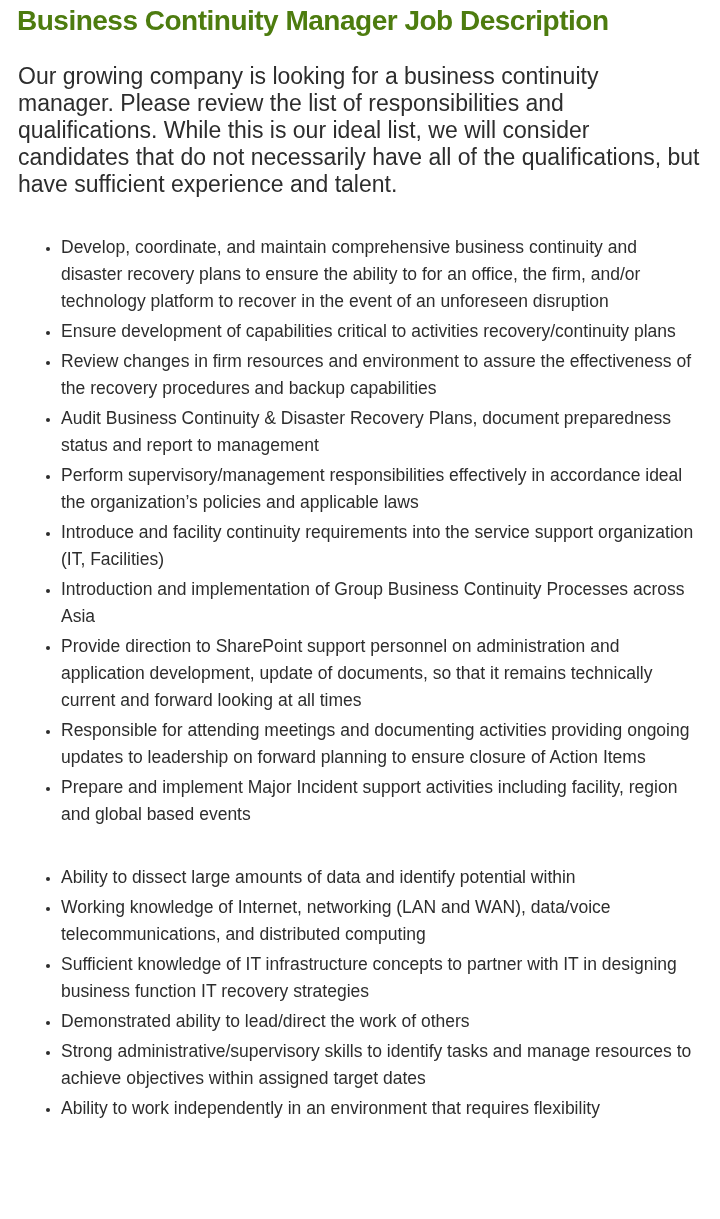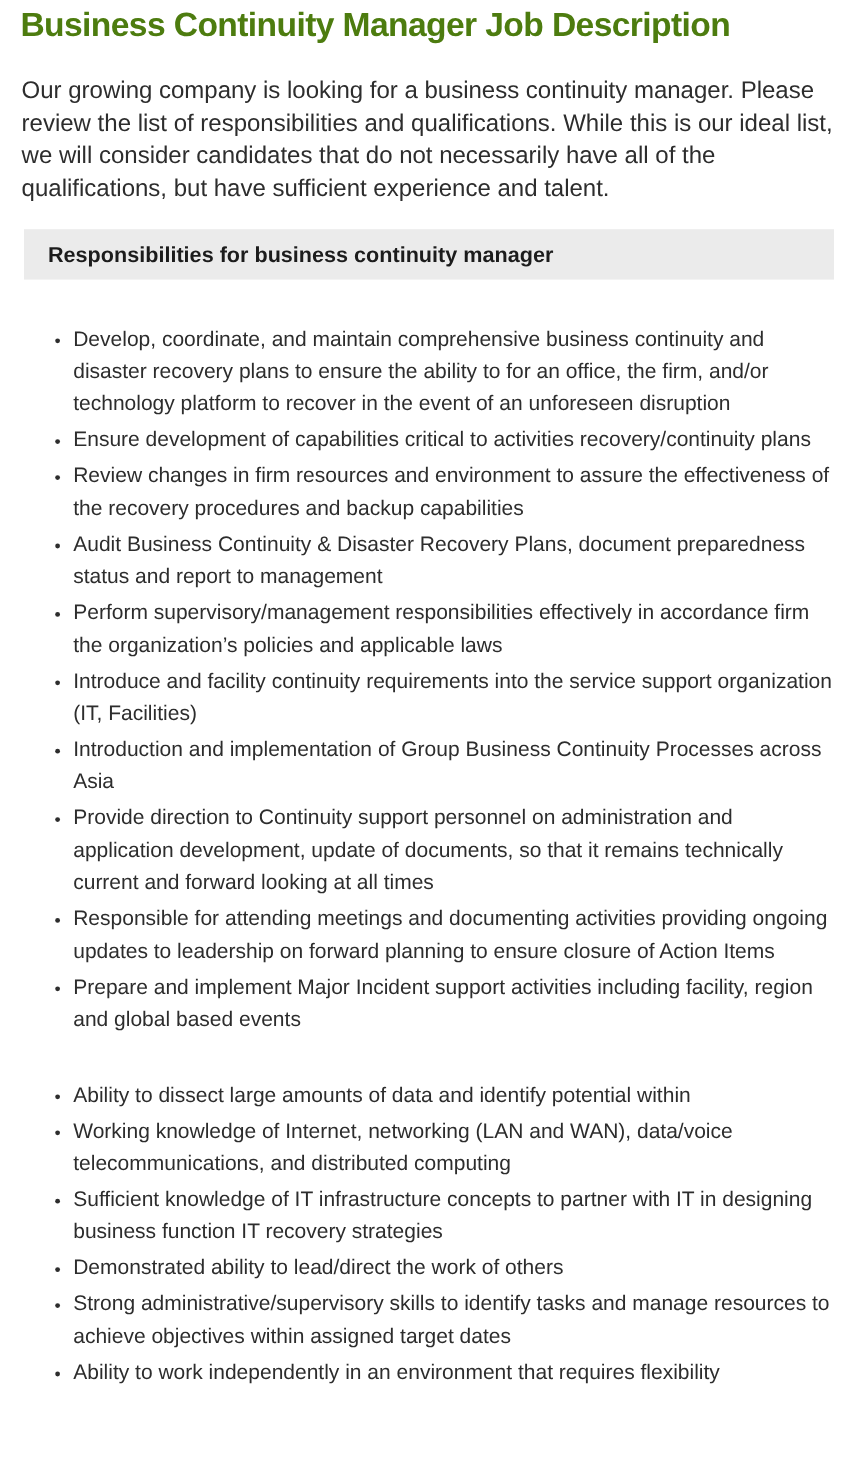--- a/index.html
+++ b/index.html
@@ -20,21 +20,21 @@
   h1.page-title {
     margin: 4px 12px 0 17px;
     font-size: 28px;
     line-height: 34px;
     font-weight: 800;
     letter-spacing: -0.5px;
     color: #4d7c0f;
   }
   p.intro {
     margin: 25px 20px 0 18px;
-    font-size: 20px;
+    font-size: 23px;
     line-height: 27px;
     color: #2d2d2d;
   }
   .section-header {
     margin: 20px 25px 0 20px;
     background: #ebebeb;
     height: 42px;
     display: flex;
     align-items: center;
     padding-left: 20px;
@@ -61,30 +61,29 @@
 </head>
 <body>
 
 <div class="page">
 
   <h1 class="page-title">Business Continuity Manager Job Description</h1>
 
   <p class="intro">Our growing company is looking for a business continuity manager. Please review the list of responsibilities and qualifications. While this is our ideal list, we will consider candidates that do not necessarily have all of the qualifications, but have sufficient experience and talent.</p>
 
   <section>
-    <div class="section-header">Responsibilities for business continuity manager</div>
     <ul class="bullet-list">
         <li>Develop, coordinate, and maintain comprehensive business continuity and disaster recovery plans to ensure the ability to for an office, the firm, and/or technology platform to recover in the event of an unforeseen disruption</li>
         <li>Ensure development of capabilities critical to activities recovery/continuity plans</li>
         <li>Review changes in firm resources and environment to assure the effectiveness of the recovery procedures and backup capabilities</li>
         <li>Audit Business Continuity &amp; Disaster Recovery Plans, document preparedness status and report to management</li>
-        <li>Perform supervisory/management responsibilities effectively in accordance firm the organization’s policies and applicable laws</li>
+        <li>Perform supervisory/management responsibilities effectively in accordance ideal the organization’s policies and applicable laws</li>
         <li>Introduce and facility continuity requirements into the service support organization (IT, Facilities)</li>
         <li>Introduction and implementation of Group Business Continuity Processes across Asia</li>
-        <li>Provide direction to Continuity support personnel on administration and application development, update of documents, so that it remains technically current and forward looking at all times</li>
+        <li>Provide direction to SharePoint support personnel on administration and application development, update of documents, so that it remains technically current and forward looking at all times</li>
         <li>Responsible for attending meetings and documenting activities providing ongoing updates to leadership on forward planning to ensure closure of Action Items</li>
         <li>Prepare and implement Major Incident support activities including facility, region and global based events</li>
       </ul>
   </section>
 
   <section>
     <ul class="bullet-list">
         <li>Ability to dissect large amounts of data and identify potential within</li>
         <li>Working knowledge of Internet, networking (LAN and WAN), data/voice telecommunications, and distributed computing</li>
         <li>Sufficient knowledge of IT infrastructure concepts to partner with IT in designing business function IT recovery strategies</li>

